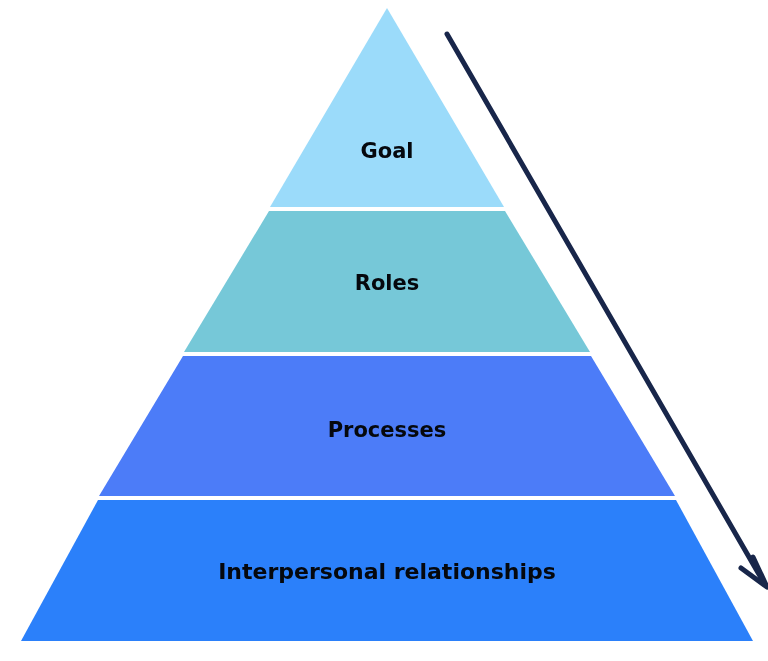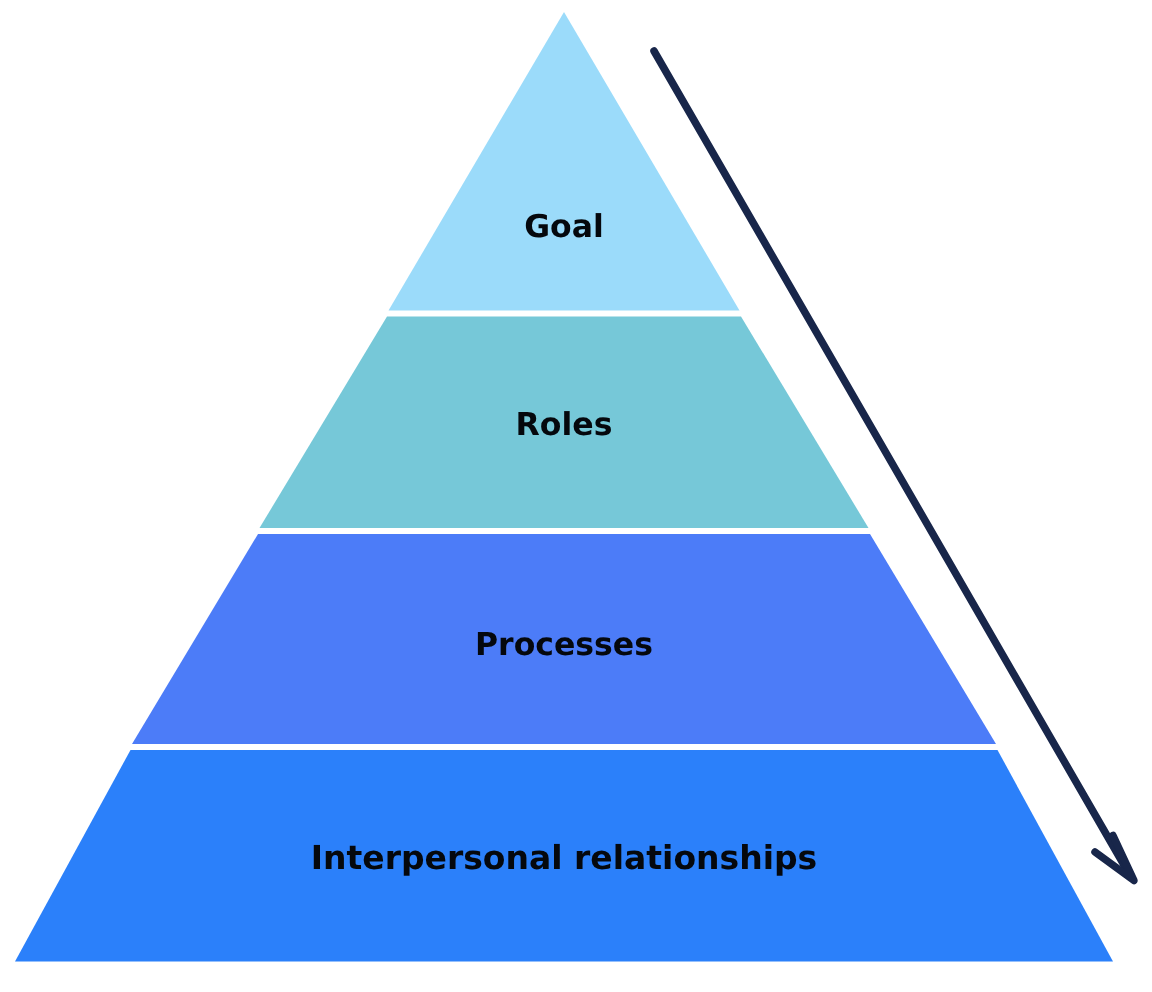--- a/index.html
+++ b/index.html
@@ -9,21 +9,21 @@
   }
   body {
     width: 768px;
     height: 661px;
     position: relative;
     overflow: hidden;
     font-family: "DejaVu Sans", "Liberation Sans", sans-serif;
   }
   #diagram-root {
     position: absolute;
-    left: 4px;
+    left: 15px;
     top: 0;
     width: 704px;
     height: 661px;
   }
   svg.pyramid-svg {
     position: absolute;
     left: 0;
     top: 0;
     width: 768px;
     height: 661px;

